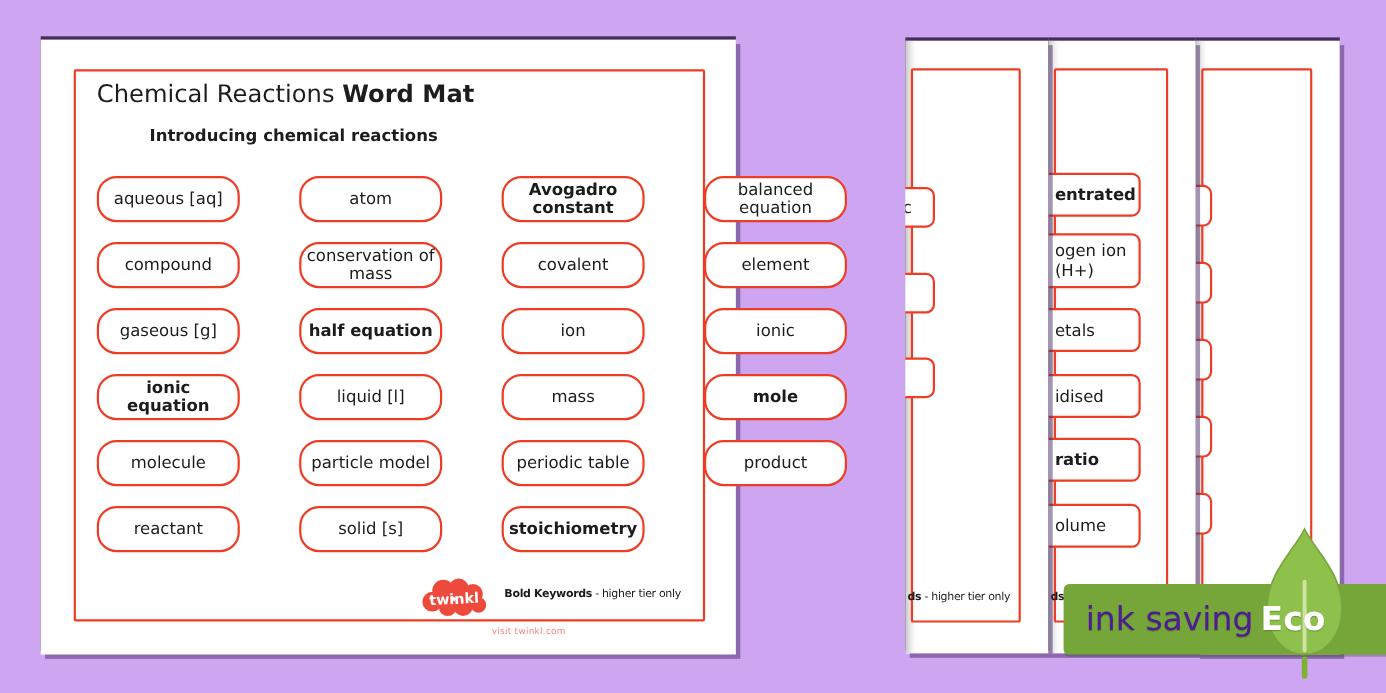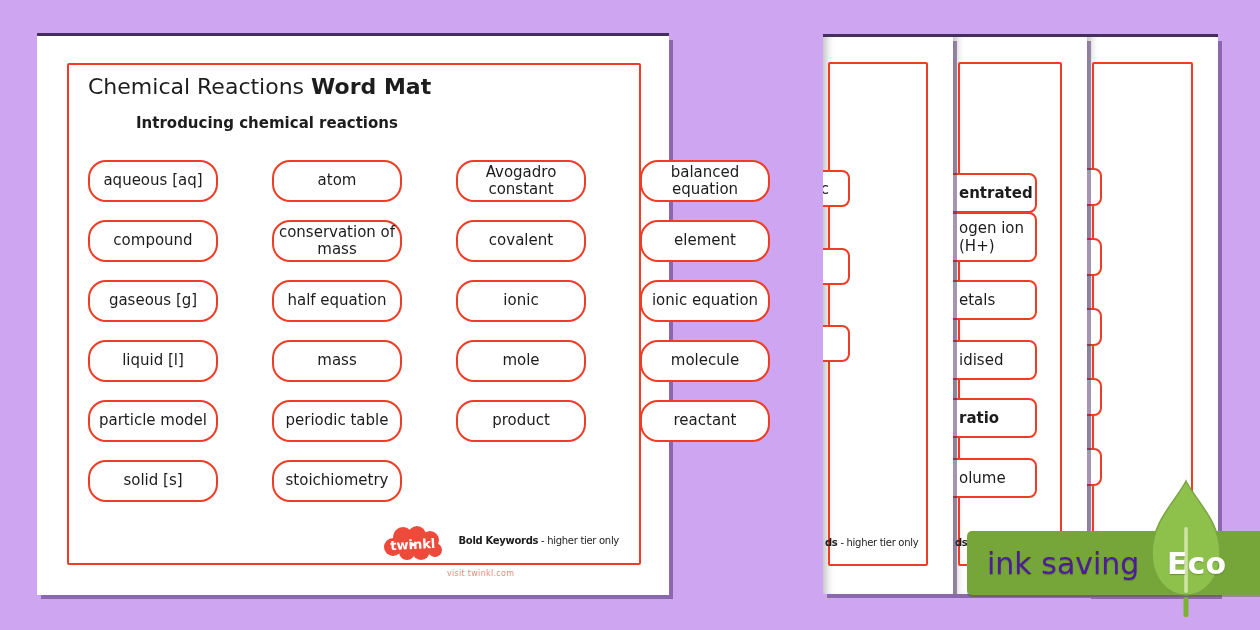--- a/index.html
+++ b/index.html
@@ -25,21 +25,21 @@
   .title{position:absolute;left:51px;top:38px;font-size:22px;color:#1d1d1d;white-space:nowrap;}
   .title .bold{font-weight:bold;}
   .subtitle{position:absolute;left:51px;top:78px;font-size:15px;font-weight:bold;color:#1d1d1d;margin-left:48px;}
 
   .word-grid{position:absolute;left:51px;top:124px;display:grid;
              grid-template-columns:repeat(4,130px);column-gap:54px;
              grid-auto-rows:42px;row-gap:18px;}
   .cell{border:2px solid #ee3d24;border-radius:18px;display:flex;align-items:center;
         justify-content:center;text-align:center;font-size:15px;line-height:1.15;
         color:#1c1c1c;padding:0 3px;box-sizing:border-box;background:#fff;}
-  .cell.bold{font-weight:normal;}
+  .cell.bold{font-weight:bold;}
 
   .logo-wrap{position:absolute;left:346px;top:489px;width:62px;height:36px;}
   .logo-text{position:absolute;left:410px;top:533px;font-size:8px;color:#f0857b;
              font-weight:normal;letter-spacing:.3px;}
   .note{position:absolute;right:50px;top:499px;font-size:10px;letter-spacing:-0.3px;color:#1c1c1c;white-space:nowrap;}
   .note .bold{font-weight:bold;}
 
   
   .frag{position:absolute;border:2px solid #ee3d24;border-radius:8px;background:#fff;
         box-sizing:border-box;font-size:15px;color:#1c1c1c;}
@@ -50,35 +50,35 @@
   .sliver-footer{position:absolute;left:2px;top:500px;font-size:10px;letter-spacing:-0.3px;
                  color:#1c1c1c;white-space:nowrap;}
   .sliver-footer .bold{font-weight:bold;}
 
   
   .p2-f{left:-95px;width:122px;height:37px;}
   .p2-r1{top:133px;} .p2-r2{top:211px;} .p2-r3{top:288px;}
 
   
   .p3-f{left:-80px;width:164px;height:40px;}
-  .p3-r1{top:136px;} .p3-r2{top:175px;height:50px;} .p3-r3{top:243px;}
+  .p3-r1{top:120px;} .p3-r2{top:175px;height:50px;} .p3-r3{top:243px;}
   .p3-r4{top:303px;} .p3-r5{top:361px;} .p3-r6{top:421px;}
 
   
   .p4-f{left:-60px;width:75px;height:38px;}
   .p4-r1{top:131px;} .p4-r2{top:201px;} .p4-r3{top:271px;} .p4-r4{top:341px;} .p4-r5{top:411px;}
 
   
   .eco-banner{position:absolute;left:967px;top:531px;width:293px;height:64px;
               background:#76a63a;border-radius:5px 0 0 5px;z-index:5;
               box-shadow:0 2px 0 rgba(60,80,20,.35);}
   .ink-saving{position:absolute;left:20px;top:0;height:64px;display:flex;align-items:center;
               color:#4c1d95;font-size:30px;text-shadow:0 1px 1px rgba(70,100,30,.6);}
   .leaf-wrap{position:absolute;left:1146px;top:477px;width:80px;height:142px;z-index:6;}
-  .eco-label{position:absolute;left:1146px;top:546px;width:80px;text-align:right;z-index:7;
+  .eco-label{position:absolute;left:1146px;top:546px;width:80px;text-align:left;z-index:7;
              color:#ffffff;font-size:30px;font-weight:bold;text-shadow:0 1px 1px rgba(70,100,30,.5);}
 </style>
 </head>
 <body>
 
 <div class="stage">
 
   <div class="page sliver page4">
     <div class="frame"></div>
     <div class="frag p4-f p4-r1"></div>
@@ -138,20 +138,21 @@
       <div class="cell">aqueous [aq]</div>
       <div class="cell">atom</div>
       <div class="cell bold">Avogadro constant</div>
       <div class="cell">balanced equation</div>
       <div class="cell">compound</div>
       <div class="cell">conservation of mass</div>
       <div class="cell">covalent</div>
       <div class="cell">element</div>
       <div class="cell">gaseous [g]</div>
       <div class="cell bold">half equation</div>
+      <div class="cell">ion</div>
       <div class="cell">ionic</div>
       <div class="cell bold">ionic equation</div>
       <div class="cell">liquid [l]</div>
       <div class="cell">mass</div>
       <div class="cell bold">mole</div>
       <div class="cell">molecule</div>
       <div class="cell">particle model</div>
       <div class="cell">periodic table</div>
       <div class="cell">product</div>
       <div class="cell">reactant</div>

